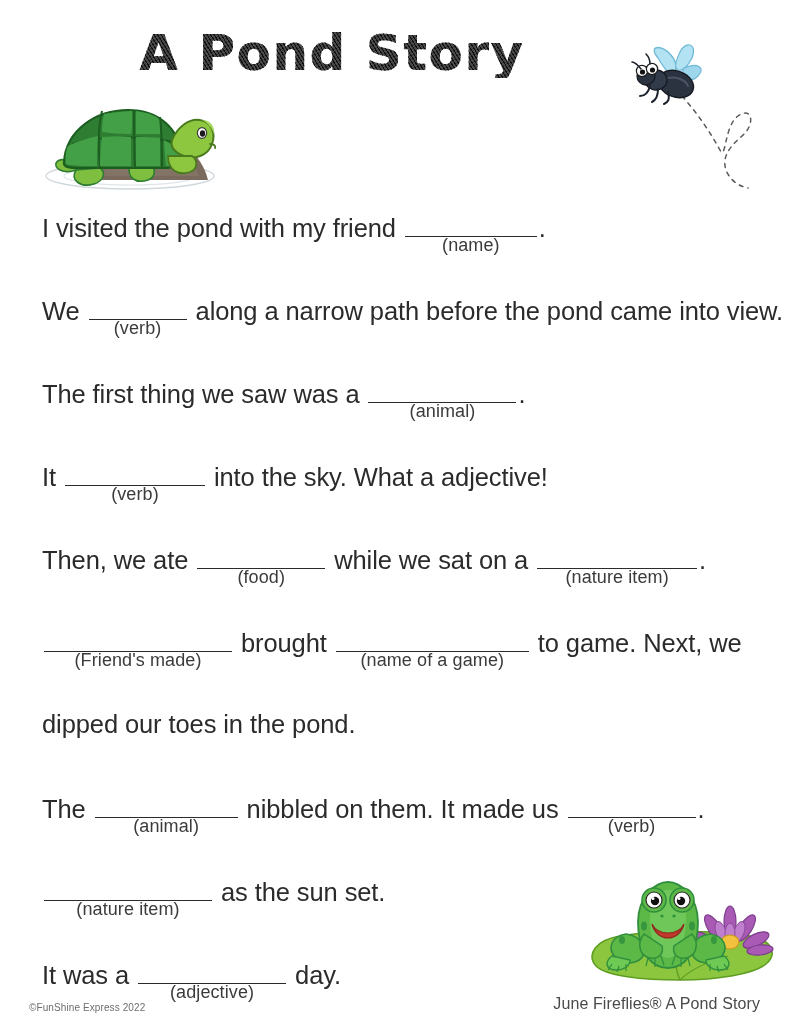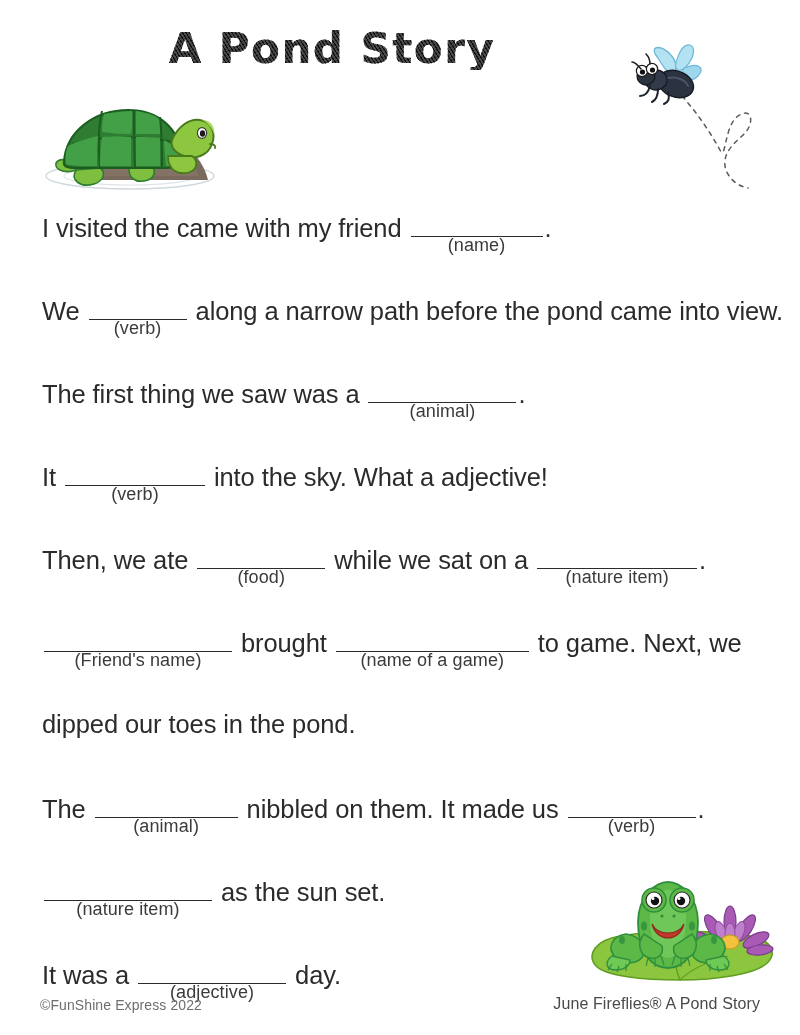--- a/index.html
+++ b/index.html
@@ -27,21 +27,21 @@
 
   
   .title {
     position: absolute;
     top: 28px;
     left: 0;
     width: 664px;
     text-align: center;
     font-family: "DejaVu Sans", sans-serif;
     font-weight: bold;
-    font-size: 42px;
+    font-size: 50px;
     letter-spacing: 1.5px;
     line-height: 1;
     color: #3a3a3a;
     
     background-image: repeating-linear-gradient(
         58deg,
         #111 0px, #111 1.1px,
         rgba(255,255,255,0) 1.1px, rgba(255,255,255,0) 3.0px
       ),
       repeating-linear-gradient(
@@ -97,23 +97,23 @@
     line-height: 1.1;
     letter-spacing: 0.1px;
     color: #3b3b3b;
     font-weight: 400;
     white-space: nowrap;
   }
 
   
   .footer-left {
     position: absolute;
-    left: 40px;
+    left: 29px;
     bottom: 22px;
-    font-size: 14px;
+    font-size: 10px;
     color: #6e6e6e;
     letter-spacing: 0.1px;
   }
   .footer-right {
     position: absolute;
     right: 40px;
     bottom: 22px;
     font-size: 16px;
     color: #4a4a4a;
     letter-spacing: 0.1px;
@@ -202,26 +202,26 @@
       </g>
 
       <g stroke="#1c222c" stroke-width="1.6" stroke-linecap="round" fill="none">
         <path d="M13 31 C9 26 7 24 4 24"></path>
         <path d="M22 26 C22 20 20 18 18 16"></path>
       </g>
     </svg>
   </div>
 
   <div class="story">
-      <div class="line" id="line-1"><span class="seg">I visited the came with my friend </span><span class="blank" style="width: 132px;"><span class="hint">(name)</span></span><span class="seg">.</span></div>
+      <div class="line" id="line-1"><span class="seg">I visited the pond with my friend </span><span class="blank" style="width: 132px;"><span class="hint">(name)</span></span><span class="seg">.</span></div>
       <div class="line" id="line-2"><span class="seg">We </span><span class="blank" style="width: 98px;"><span class="hint">(verb)</span></span><span class="seg"> along a narrow path before the pond came into view.</span></div>
       <div class="line" id="line-3"><span class="seg">The first thing we saw was a </span><span class="blank" style="width: 148px;"><span class="hint">(animal)</span></span><span class="seg">.</span></div>
       <div class="line" id="line-4"><span class="seg">It </span><span class="blank" style="width: 140px;"><span class="hint">(verb)</span></span><span class="seg"> into the sky. What a adjective!</span></div>
       <div class="line" id="line-5"><span class="seg">Then, we ate </span><span class="blank" style="width: 128px;"><span class="hint">(food)</span></span><span class="seg"> while we sat on a </span><span class="blank" style="width: 160px;"><span class="hint">(nature item)</span></span><span class="seg">.</span></div>
-      <div class="line" id="line-6"><span class="blank" style="width: 188px;"><span class="hint">(Friend's name)</span></span><span class="seg"> brought </span><span class="blank" style="width: 193px;"><span class="hint">(name of a game)</span></span><span class="seg"> to game. Next, we</span></div>
+      <div class="line" id="line-6"><span class="blank" style="width: 188px;"><span class="hint">(Friend's made)</span></span><span class="seg"> brought </span><span class="blank" style="width: 193px;"><span class="hint">(name of a game)</span></span><span class="seg"> to game. Next, we</span></div>
       <div class="line" id="line-7"><span class="seg">dipped our toes in the pond.</span></div>
       <div class="line" id="line-8"><span class="seg">The </span><span class="blank" style="width: 143px;"><span class="hint">(animal)</span></span><span class="seg"> nibbled on them. It made us </span><span class="blank" style="width: 128px;"><span class="hint">(verb)</span></span><span class="seg">.</span></div>
       <div class="line" id="line-9"><span class="blank" style="width: 168px;"><span class="hint">(nature item)</span></span><span class="seg"> as the sun set.</span></div>
       <div class="line" id="line-10"><span class="seg">It was a </span><span class="blank" style="width: 148px;"><span class="hint">(adjective)</span></span><span class="seg"> day.</span></div>
     </div>
 
   <div class="art" id="frog-art">
     <svg viewBox="0 0 205 112" width="205" height="112" xmlns="http://www.w3.org/2000/svg">
 
       <path d="M18 88 C8 76 18 62 42 58 C78 52 140 52 172 58 C194 62 200 76 188 86 C176 96 140 102 102 102 C64 102 28 98 18 88 Z" fill="#8cc63f" stroke="#5f9e22" stroke-width="1.6"></path>

